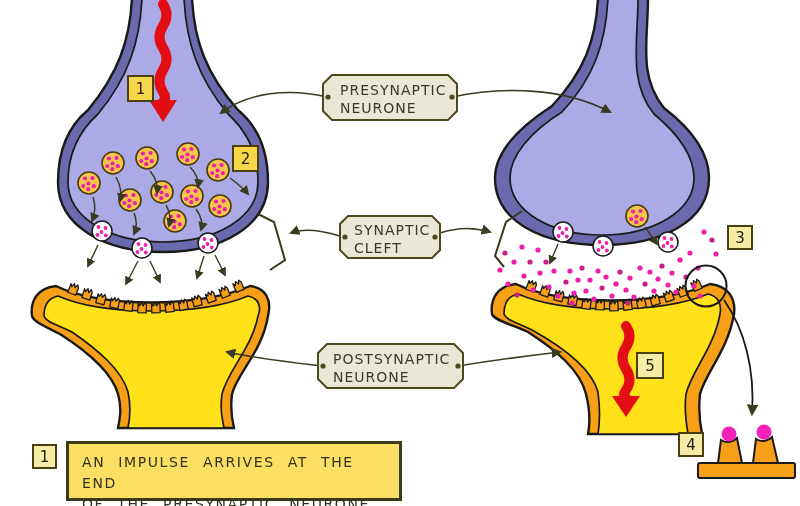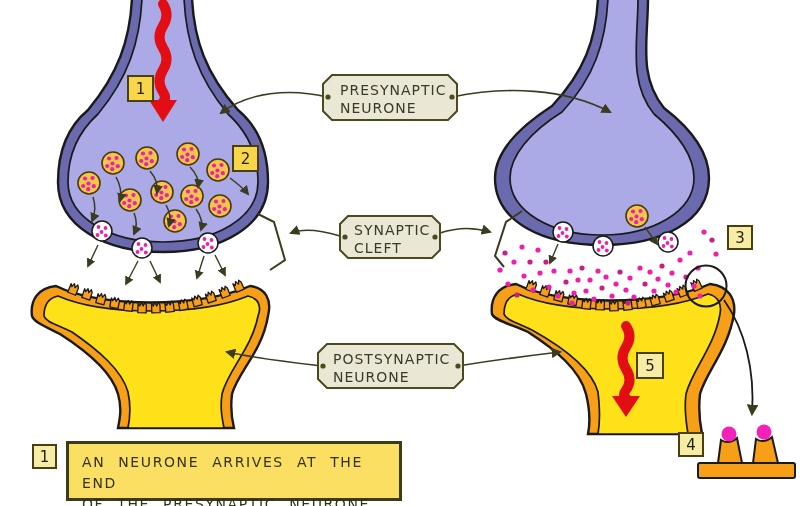--- a/index.html
+++ b/index.html
@@ -270,16 +270,16 @@
 </svg>
 
 <div class="badge badge--gold" style="left:127px;top:75px;width:27px;height:27px;">1</div>
 <div class="badge badge--gold" style="left:232px;top:145px;width:27px;height:27px;">2</div>
 <div class="badge badge--cream" style="left:727px;top:225px;width:26px;height:25px;">3</div>
 <div class="badge badge--cream" style="left:678px;top:432px;width:26px;height:25px;">4</div>
 <div class="badge badge--cream" style="left:636px;top:352px;width:28px;height:27px;">5</div>
 
 <div class="badge badge--cream" style="left:32px;top:444px;width:25px;height:25px;">1</div>
 <div class="caption-box">
-  <div>AN NEURONE ARRIVES AT THE END</div>
+  <div>AN IMPULSE ARRIVES AT THE END</div>
   <div>OF THE PRESYNAPTIC NEURONE</div>
 </div>
 </div>
 
 </body></html>

